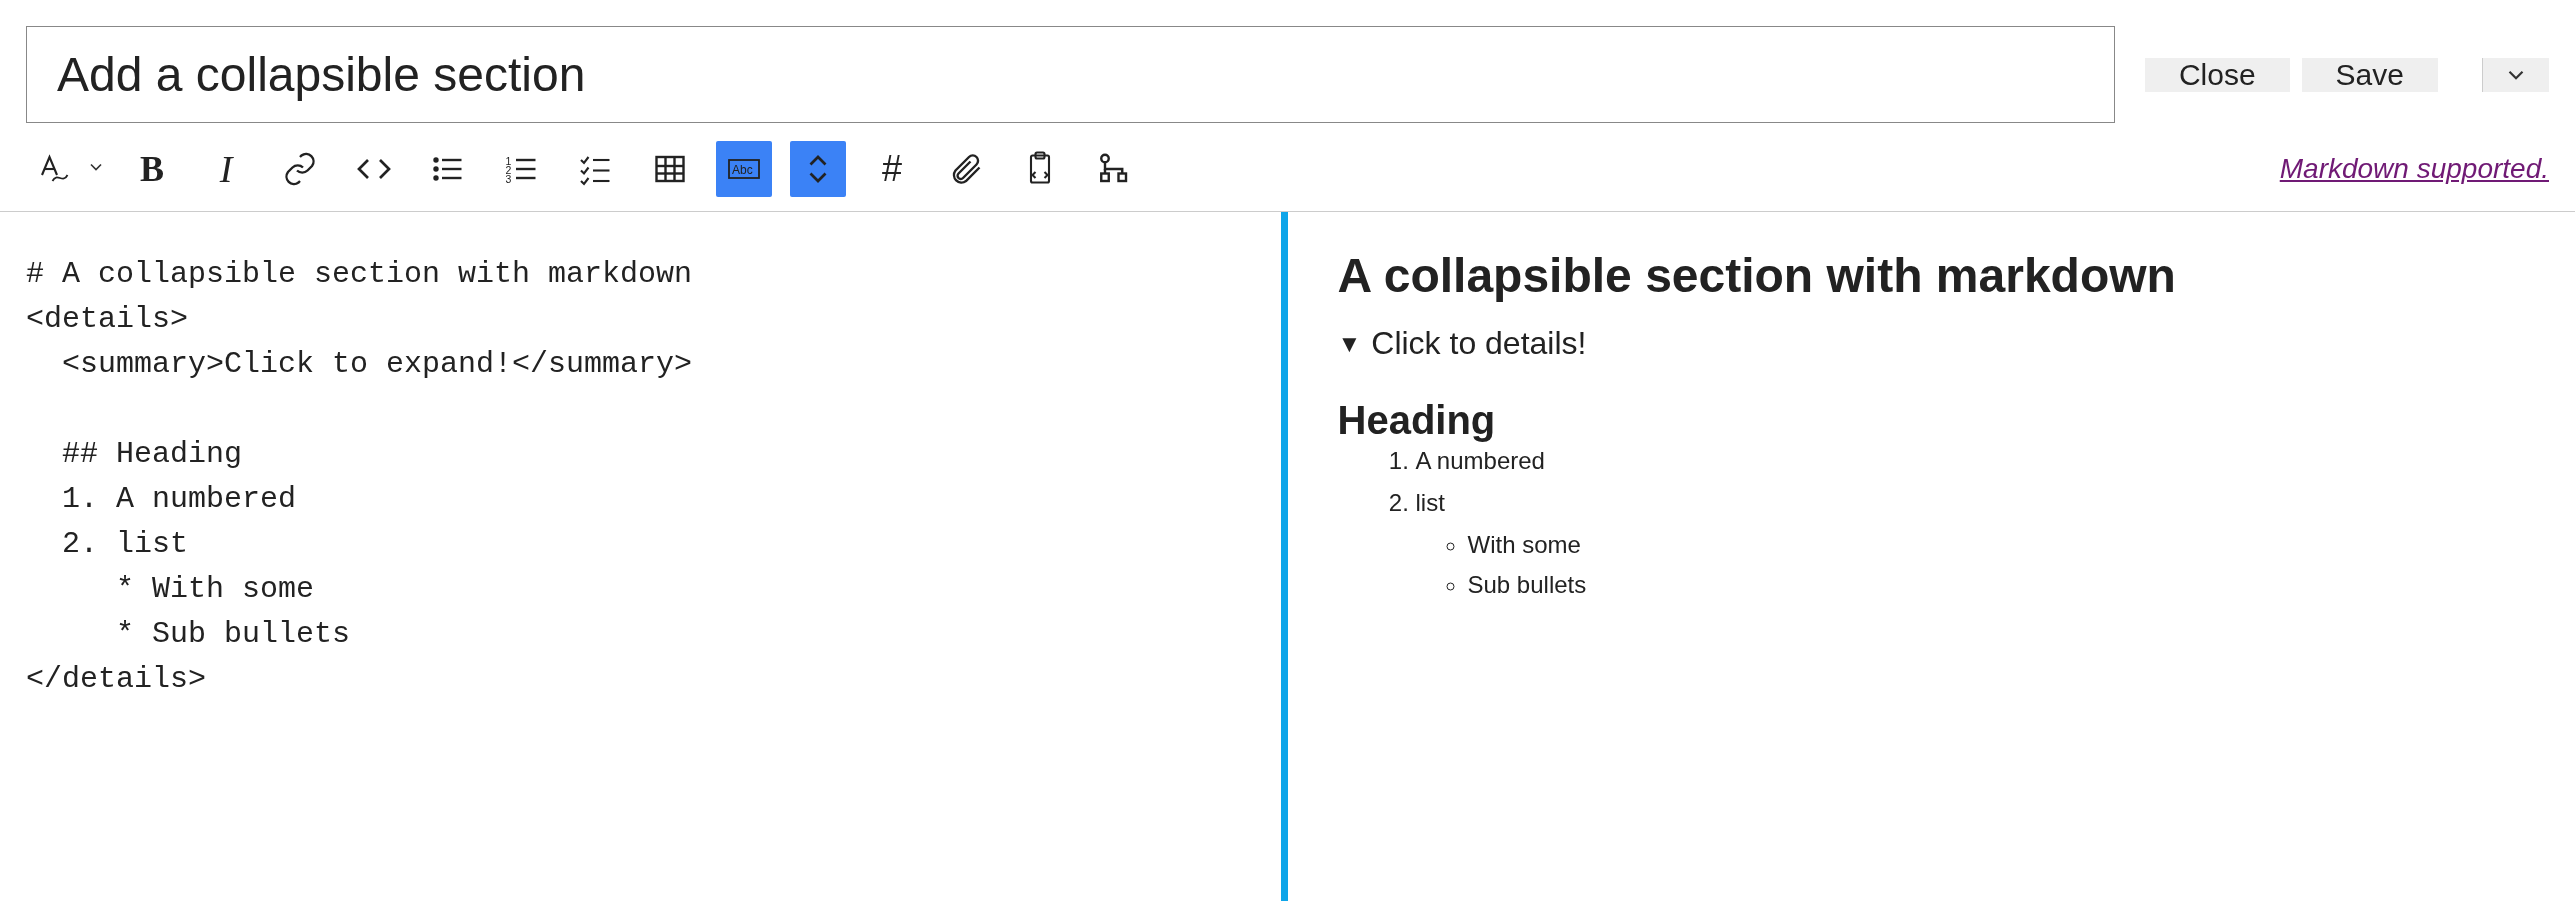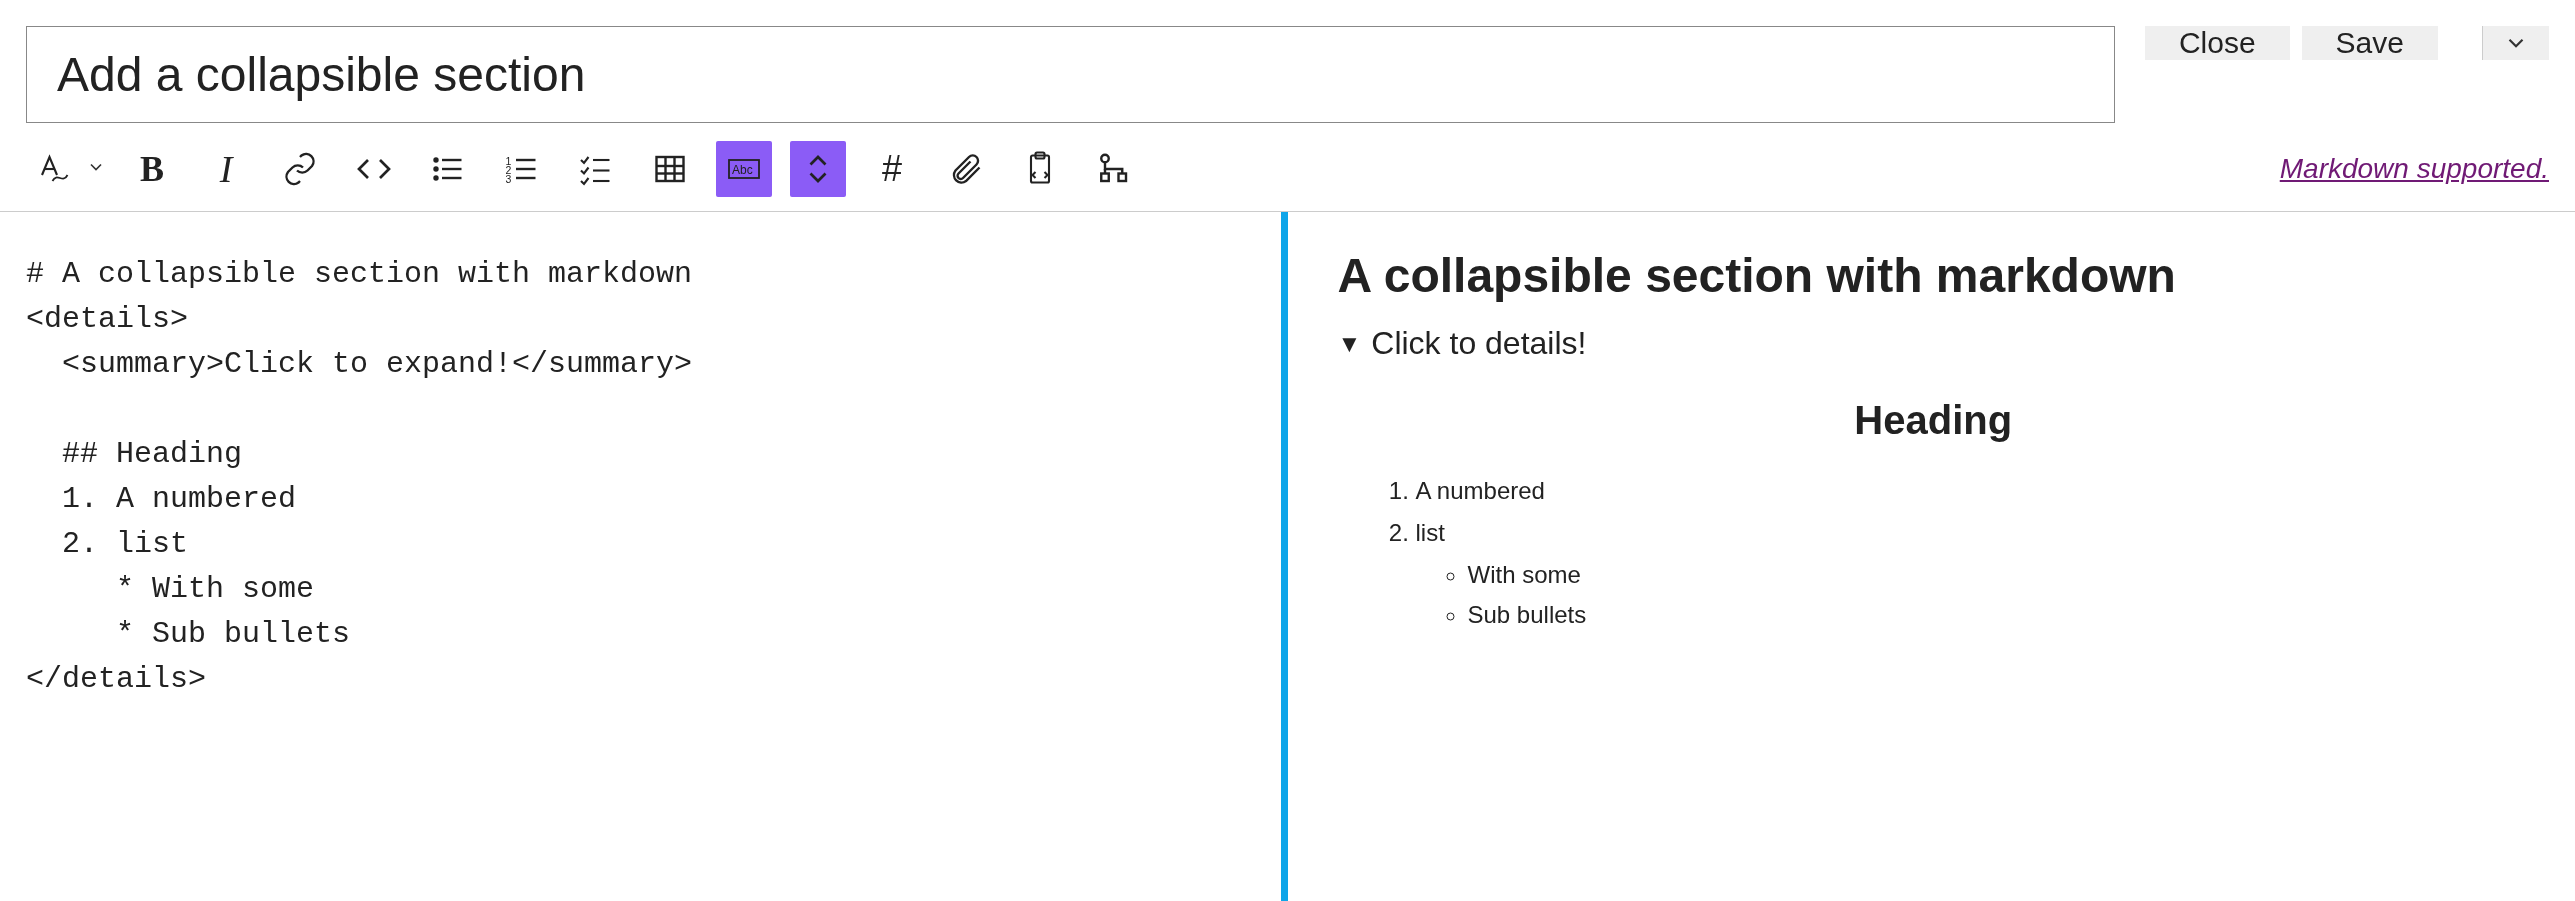--- a/index.html
+++ b/index.html
@@ -1,19 +1,19 @@
 <!DOCTYPE html>
 <html><head>
 <meta charset="utf-8">
 <style>
   * { box-sizing: border-box; margin: 0; padding: 0; }
   html, body { width: 2575px; height: 901px; font-family: "Segoe UI", Arial, sans-serif; background: #fff; color: #222; }
   body { padding: 26px 26px 0 26px; display: flex; flex-direction: column; }
 
-  .top-row { display: flex; align-items: flex-start; gap: 30px; }
+  .top-row { display: flex; align-items: center; gap: 30px; }
   .title-input {
     flex: 1;
     border: 1px solid #888;
     padding: 20px 30px;
     font-size: 48px;
     font-weight: 400;
     outline: none;
     color: #222;
   }
   .top-buttons { display: flex; gap: 12px; align-items: stretch; }
@@ -41,21 +41,21 @@
     justify-content: space-between;
     padding: 18px 0 14px 0;
   }
   .toolbar { display: flex; align-items: center; gap: 18px; }
   .tool {
     width: 56px; height: 56px;
     display: flex; align-items: center; justify-content: center;
     cursor: pointer;
     border-radius: 2px;
   }
-  .tool.active { background: #8b5cf6; }
+  .tool.active { background: #3b82f6; }
   .tool svg { width: 36px; height: 36px; }
   .tool .glyph { font-size: 36px; font-weight: 700; font-family: Georgia, serif; }
   .tool .glyph-i { font-style: italic; font-weight: 400; font-family: Georgia, serif; font-size: 38px; }
 
   .md-link {
     color: #701a75;
     font-size: 28px;
     font-style: italic;
     text-decoration: underline;
     cursor: pointer;
@@ -91,22 +91,21 @@
     align-items: center;
     gap: 10px;
     font-size: 32px;
     margin-bottom: 36px;
     cursor: pointer;
   }
   .preview .tri { font-size: 24px; }
   .preview h2 {
     font-size: 40px;
     font-weight: 600;
-    margin-bottom: 34px;
-    text-align: center;
+    margin-bottom: 4px;
   }
   .preview ol {
     padding-left: 78px;
     font-size: 24px;
   }
   .preview ol li { margin-bottom: 14px; }
   .preview ul {
     padding-left: 52px;
     list-style-type: circle;
     margin-top: 14px;

